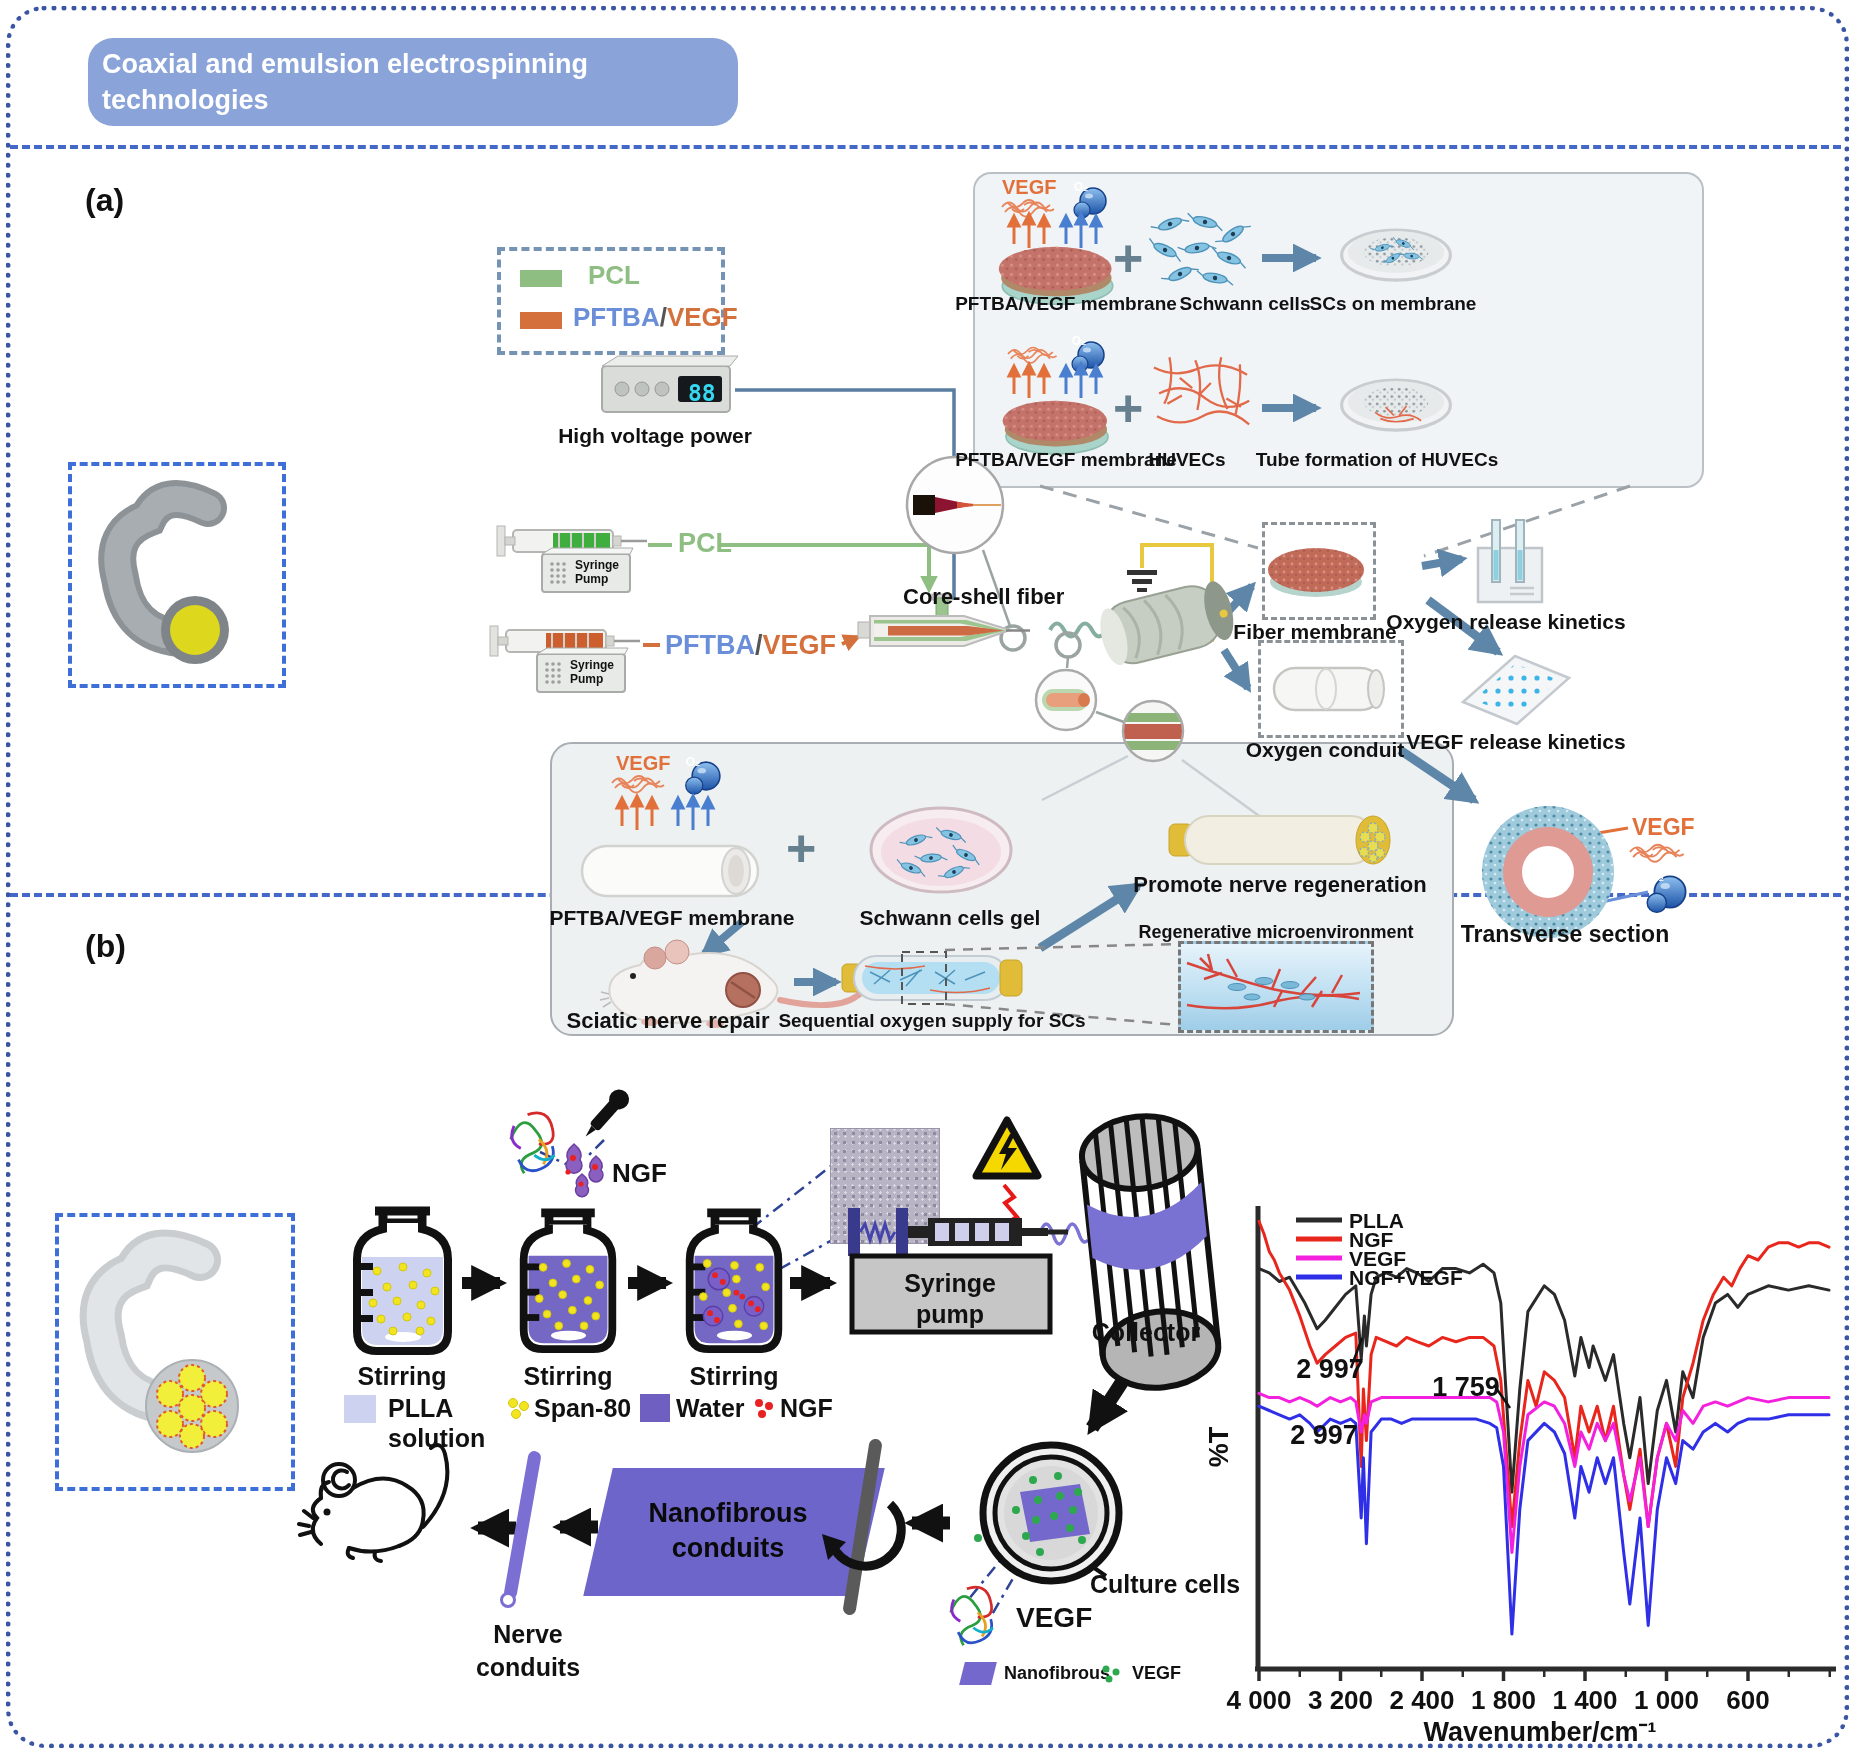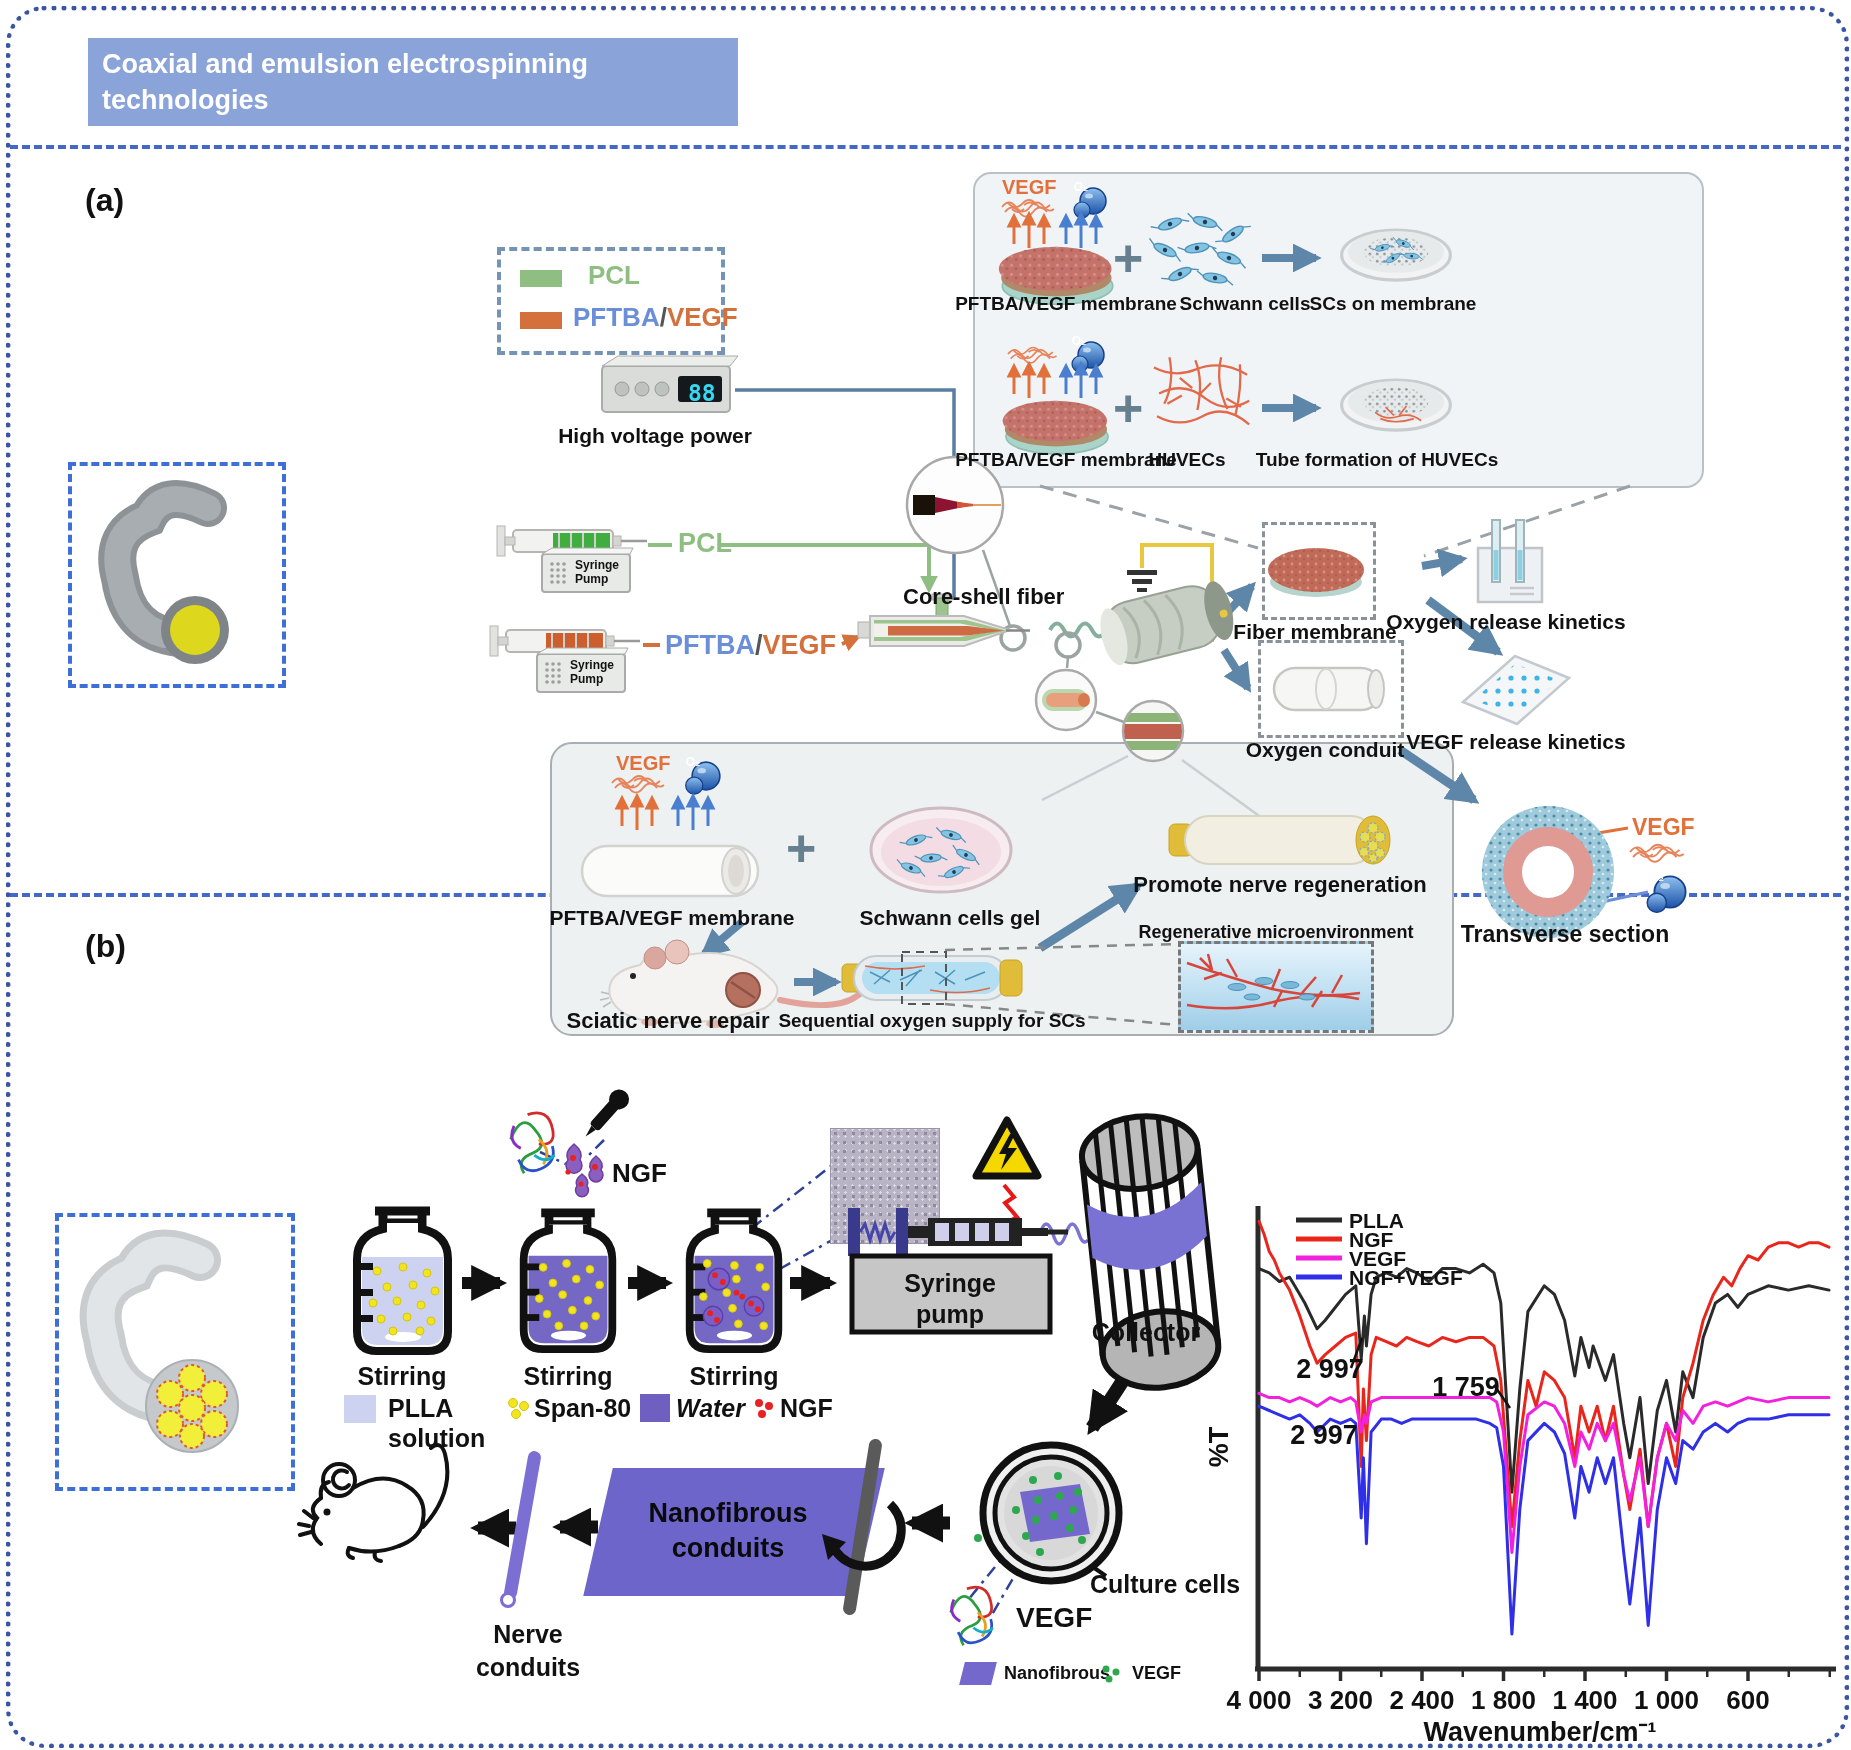--- a/index.html
+++ b/index.html
@@ -110,21 +110,21 @@
       <path d="M10,40 q25,-12 45,5 q20,15 42,2"></path>
       <path d="M8,62 q22,12 44,0 q22,-12 45,8"></path>
       <path d="M20,5 q5,25 -5,45 M45,8 q8,20 2,48 M70,5 q-6,25 6,50 M88,12 q2,22 -4,48"></path>
       <path d="M30,25 l12,10 M60,30 l-12,12 M75,45 l14,8 M18,50 l14,-8"></path>
     </g>
   </defs>
 </svg>
 
 <div class="abs" style="left:6px;top:6px;width:1833px;height:1732px;border:5px dotted #3b55a5;border-radius:38px;"></div>
 <div class="abs" style="left:88px;top:38px;width:650px;height:88px;background:#8aa3d8;color:#fff;font-weight:bold;
-            font-size:27px;line-height:1.35;padding:8px 0 0 14px;box-sizing:border-box;">
+            font-size:27px;line-height:1.35;padding:8px 0 0 14px;box-sizing:border-box;border-radius:25px;">
   <div>Coaxial and emulsion electrospinning technologies</div>
   <div>for manufacturing vascularized nerve conduits</div>
 </div>
 <div class="abs" style="left:10px;top:145px;width:1831px;border-top:4px dashed #4468c8;"></div>
 <div class="abs" style="left:10px;top:893px;width:1831px;border-top:4px dashed #4468c8;"></div>
 <div class="lbl" style="left:85px;top:182px;font-size:32px;">(a)</div>
 <div class="lbl" style="left:85px;top:928px;font-size:32px;">(b)</div>
 
 <div class="abs" style="left:973px;top:172px;width:727px;height:312px;background:#f1f4f6;border:2px solid #b9c0c6;border-radius:18px;"></div>
 <div class="abs" style="left:550px;top:742px;width:900px;height:290px;background:#edf1f2;border:2px solid #a8aeb4;border-radius:22px;"></div>
@@ -709,21 +709,21 @@
 </div>
 <svg style="left:506px;top:1396px;" width="26" height="24" viewBox="0 0 26 24">
   <g fill="#f2e51f" stroke="#d4c713">
         <circle cx="7" cy="7" r="4.5"></circle>
         <circle cx="18" cy="10" r="4.5"></circle>
         <circle cx="10" cy="18" r="4.5"></circle>
       </g>
 </svg>
 <span class="lbl" style="left:534px;top:1394px;font-size:25px;">Span-80</span>
 <div class="abs" style="left:640px;top:1394px;width:30px;height:28px;background:#6f5fc0;"></div>
-<span class="lbl" style="left:676px;top:1394px;font-size:25px;font-style:italic;">Water</span>
+<span class="lbl" style="left:676px;top:1394px;font-size:25px;">Water</span>
 <svg style="left:752px;top:1396px;" width="26" height="24" viewBox="0 0 26 24">
   <g fill="#e82222">
         <circle cx="7" cy="7" r="4"></circle>
         <circle cx="17" cy="10" r="4"></circle>
         <circle cx="10" cy="18" r="4"></circle>
       </g>
 </svg>
 <span class="lbl" style="left:780px;top:1394px;font-size:25px;">NGF</span>
 
 <div id="micrograph" class="abs" style="left:830px;top:1128px;width:108px;height:114px;"></div>

